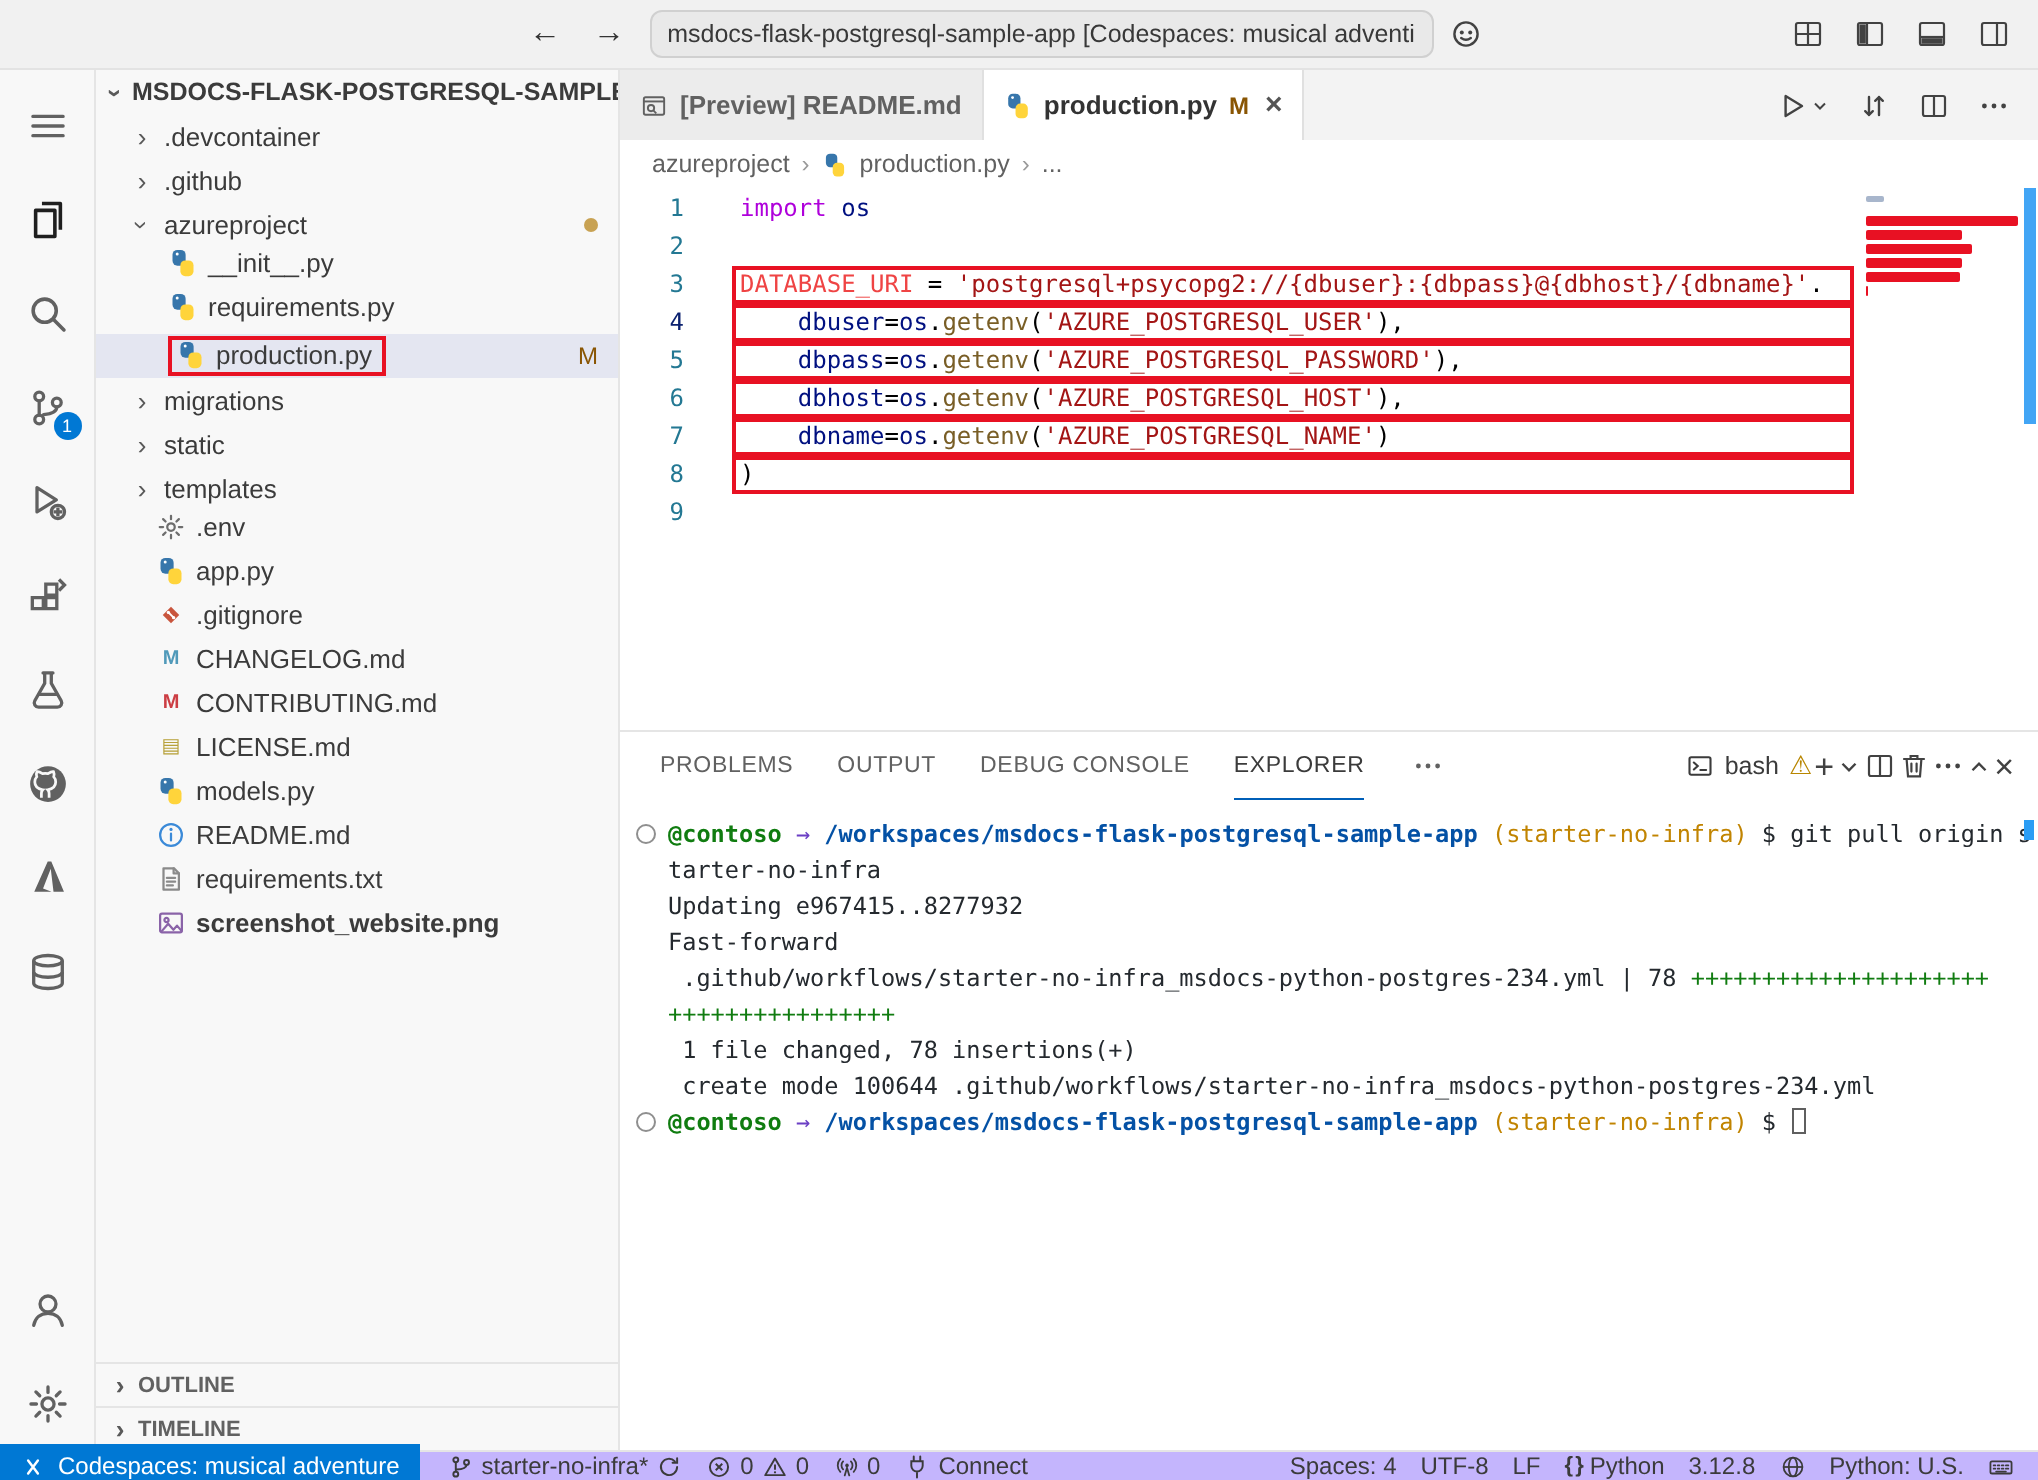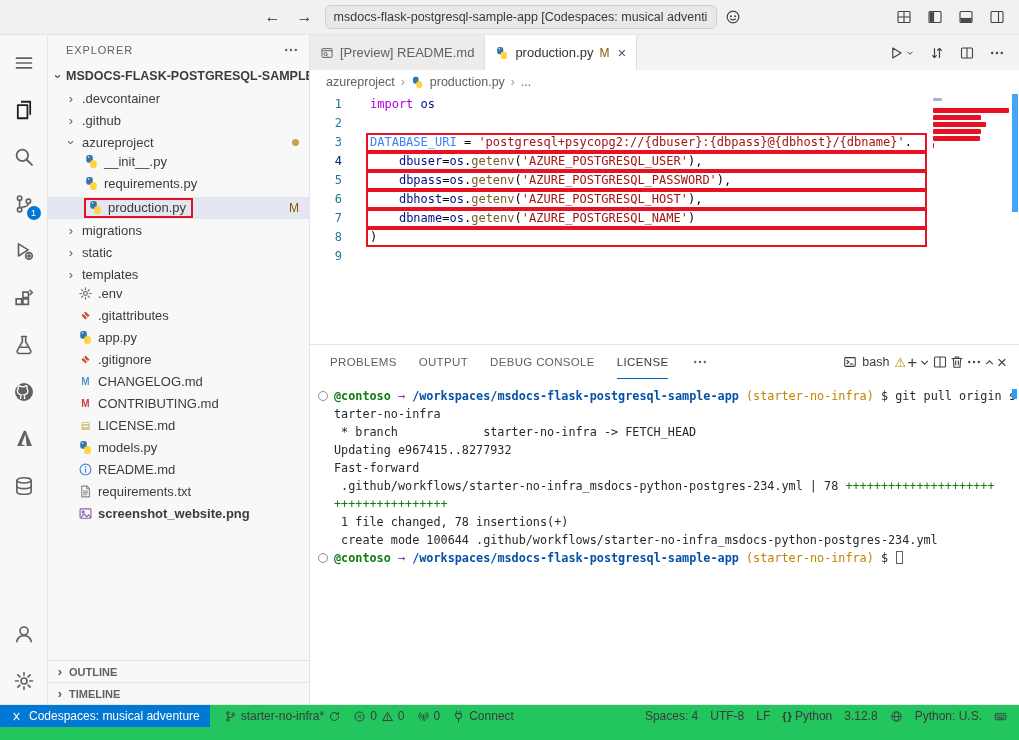--- a/index.html
+++ b/index.html
@@ -45,21 +45,21 @@
   .labwrap.annotated { border:2px solid #e81123; padding:0 5px 0 2px; }
   .file-ico { width:15px; height:15px; display:inline-flex; align-items:center; justify-content:center; font-size:10px; font-weight:700; flex-shrink:0; }
   .file-ico svg { width:15px; height:15px; }
   .badge-m { margin-left:auto; color:#895503; font-size:12px; }
   .mod-dot { margin-left:auto; width:7px; height:7px; border-radius:50%; background:#c8a253; }
   .sb-sections { margin-top:auto; flex-shrink:0; }
   .sec { height:22px; border-top:1px solid #e5e5e5; display:flex; align-items:center; gap:4px; padding-left:7px; font-weight:700; font-size:11px; color:#616161; cursor:pointer; }
 
   
   .editor-col { flex:1; display:flex; flex-direction:column; min-width:0; background:#fff; }
-  .tabbar { height:35px; background:#f3f3f3; display:flex; align-items:stretch; flex-shrink:0; }
+  .tabbar { height:35px; background:#f3f3f3; display:flex; align-items:stretch; flex-shrink:0;font-weight:bold; }
   .tab { display:flex; align-items:center; gap:6px; padding:0 10px; font-size:13px; background:#ececec; color:#616161; border-right:1px solid #e0e0e0; cursor:pointer; }
   .tab.active { background:#fff; color:#333; }
   .tab .mbadge { color:#895503; font-size:12px; }
   .tab .close { font-size:15px; color:#555; margin-left:2px; cursor:pointer; }
   .editor-actions { margin-left:auto; display:flex; align-items:center; gap:14px; padding-right:14px; color:#424242; }
   .run-split { display:inline-flex; align-items:center; gap:1px; }
   .mini-chev { width:10px; height:10px; display:inline-flex; }
   .mini-chev svg { width:10px; height:10px; }
 
   .breadcrumb { height:24px; display:flex; align-items:center; gap:6px; padding-left:16px; font-size:12.5px; color:#616161; background:#fff; flex-shrink:0; }
@@ -68,21 +68,21 @@
   .crumb-ico { width:13px; height:13px; display:inline-flex; }
   .crumb-ico svg { width:13px; height:13px; }
 
   .editor-body { flex:1; display:flex; position:relative; min-height:0; overflow:hidden; background:#fff; }
   .code { flex:1; padding-top:1px; min-width:0; }
   .code-line { display:flex; height:19px; line-height:19px; font-family:"DejaVu Sans Mono",monospace; font-size:12px; }
   .ln { width:48px; text-align:right; padding-right:16px; color:#237893; flex-shrink:0; }
   .ln.active { color:#0b216f; }
   .lc { white-space:pre; flex:1; margin-left:8px; padding-left:4px; position:relative; overflow:hidden; }
   .code-line.err .lc { box-shadow:inset 0 0 0 2px #e81123; }
-  .tk-k { color:#af00db; } .tk-v { color:#001080; } .tk-c { color:#3b82f6; }
+  .tk-k { color:#af00db; } .tk-v { color:#001080; } .tk-c { color:#ef4444; }
   .tk-s { color:#a31515; } .tk-f { color:#795e26; } .tk-p { color:#000; }
   .minimap { width:92px; flex-shrink:0; padding:4px 10px 0 4px; }
   .mm-row { margin:0 0 2px 2px; border-radius:1px; }
   .overview { position:absolute; right:1px; top:0; width:6px; height:118px; background:#42a5f5; }
 
   
   .panel { height:360px; border-top:1px solid #e5e5e5; display:flex; flex-direction:column; background:#fff; flex-shrink:0; }
   .panel-header { height:34px; display:flex; align-items:center; padding:0 12px 0 20px; flex-shrink:0; }
   .ptab { margin-right:22px; font-size:11.5px; letter-spacing:.03em; color:#616161; height:34px; display:flex; align-items:center; border-bottom:1px solid transparent; cursor:pointer; }
   .ptab.active { color:#3b3b3b; border-bottom-color:#005fb8; }
@@ -96,21 +96,21 @@
   .terminal { flex:1; position:relative; padding:8px 6px 0 24px; font-family:"DejaVu Sans Mono",monospace; font-size:11.8px; line-height:18px; color:#24292e; overflow:hidden; }
   .t-line { white-space:pre; height:18px; position:relative; }
   .t-line.deco::before { content:""; position:absolute; left:-16px; top:4px; width:8px; height:8px; border:1px solid #8f8f8f; border-radius:50%; }
   .tt-g { color:#107c10; font-weight:700; } .tt-a { color:#6b3fc4; }
   .tt-b { color:#0451a5; font-weight:700; } .tt-y { color:#c18401; }
   .tt-plus { color:#107c10; } .tt-p { color:#24292e; }
   .cursor { display:inline-block; width:7px; height:13px; border:1px solid #5f5f5f; vertical-align:-2px; margin-left:1px; }
   .t-mark { position:absolute; right:2px; top:10px; width:5px; height:10px; background:#2b9df4; }
 
   
-  .statusbar { height:36px; display:flex; align-items:flex-start; background:#22c55e; border-top:1px solid #e5e5e5; font-size:12px; color:#3b3b3b; flex-shrink:0; }
+  .statusbar { height:15px; display:flex; align-items:center; background:#c4b5fd; border-top:1px solid #e5e5e5; font-size:12px; color:#3b3b3b; flex-shrink:0; }
   .sb-remote { height:22px; background:#0078d4; color:#fff; display:flex; align-items:center; gap:6px; padding:0 10px; margin-right:8px; cursor:pointer; flex-shrink:0; }
   .sb-item { display:flex; align-items:center; gap:4px; padding:0 6px; height:22px; cursor:pointer; white-space:nowrap; }
   .sb-right { margin-left:auto; display:flex; align-items:center; padding-right:6px; }
   .braces { font-size:11px; font-weight:700; letter-spacing:-1px; }
 </style>
 </head>
 <body>
 
 <div class="window">
 
@@ -260,30 +260,20 @@
           <span class="icon i22">
             <svg viewBox="0 0 16 16" fill="none" stroke="currentColor" stroke-width="1.2" stroke-linecap="round">
               <circle cx="8" cy="8" r="2.2"></circle>
               <path d="M8 1.8v2M8 12.2v2M1.8 8h2M12.2 8h2M3.6 3.6L5 5M11 11l1.4 1.4M12.4 3.6L11 5M5 11l-1.4 1.4"></path>
             </svg>
           </span>
         </div>
     </div>
 
     <div class="sidebar">
-      <div class="sb-header">
-        <span>EXPLORER</span>
-        <span class="icon i16 more">
-            <svg viewBox="0 0 16 16" fill="currentColor">
-              <circle cx="3.2" cy="8" r="1.2"></circle>
-              <circle cx="8" cy="8" r="1.2"></circle>
-              <circle cx="12.8" cy="8" r="1.2"></circle>
-            </svg>
-          </span>
-      </div>
       <div class="root-row">
         <span class="twisty down">›</span>
         <span>MSDOCS-FLASK-POSTGRESQL-SAMPLE-...</span>
       </div>
       <div class="tree">
           <div class="tree-item" style="padding-left: 18px;">
             <span class="twisty">›</span>
             <span>.devcontainer</span>
           </div>
           <div class="tree-item" style="padding-left: 18px;">
@@ -346,33 +336,20 @@
           </div>
           <div class="tree-item" style="padding-left: 30px;">
             <span class="labwrap">
               <span class="file-ico" style="color: rgb(109, 109, 109);">
                 <svg viewBox="0 0 16 16" fill="none" stroke="currentColor" stroke-width="1.2" stroke-linecap="round" stroke-linejoin="round">
                   <circle cx="8" cy="8" r="2"></circle>
                   <path d="M8 2v1.8M8 12.2V14M2 8h1.8M12.2 8H14M3.8 3.8l1.3 1.3M10.9 10.9l1.3 1.3M12.2 3.8l-1.3 1.3M5.1 10.9l-1.3 1.3"></path>
                 </svg>
               </span>
               <span>.env</span>
-            </span>
-          </div>
-          <div class="tree-item" style="padding-left: 30px;">
-            <span class="labwrap">
-              <span class="file-ico">
-                <svg viewBox="0 0 16 16">
-                  <rect x="4.9" y="4.9" width="6.2" height="6.2" transform="rotate(45 8 8)" fill="#c9553d"></rect>
-                  <path d="M6.6 6.6l2.8 2.8" stroke="#fff" stroke-width="1"></path>
-                  <circle cx="6.6" cy="6.6" r=".9" fill="#fff"></circle>
-                  <circle cx="9.4" cy="9.4" r=".9" fill="#fff"></circle>
-                </svg>
-              </span>
-              <span>.gitattributes</span>
             </span>
           </div>
           <div class="tree-item" style="padding-left: 30px;">
             <span class="labwrap">
               <span class="file-ico">
                 <svg viewBox="0 0 16 16">
                   <rect x="2.4" y="1" width="7" height="8.4" rx="2.6" fill="#3776ab"></rect>
                   <rect x="6.6" y="6.6" width="7" height="8.4" rx="2.6" fill="#ffd43b"></rect>
                   <circle cx="4.9" cy="3.2" r=".8" fill="#fff"></circle>
                 </svg>
@@ -597,21 +574,21 @@
             </div>
           </div>
         <div class="overview"></div>
       </div>
 
       <div class="panel">
         <div class="panel-header">
           <span class="ptab">PROBLEMS</span>
           <span class="ptab">OUTPUT</span>
           <span class="ptab">DEBUG CONSOLE</span>
-          <span class="ptab active">LICENSE</span>
+          <span class="ptab active">EXPLORER</span>
           <span class="icon i16 p-more">
               <svg viewBox="0 0 16 16" fill="currentColor">
                 <circle cx="3.2" cy="8" r="1.2"></circle>
                 <circle cx="8" cy="8" r="1.2"></circle>
                 <circle cx="12.8" cy="8" r="1.2"></circle>
               </svg>
             </span>
           <div class="panel-actions">
             <span class="shell-item">
               <span class="icon i14">
@@ -652,21 +629,20 @@
                   <path d="M4 10l4-4 4 4"></path>
                 </svg>
               </span>
             <span class="close-glyph">×</span>
           </div>
         </div>
         <div class="terminal">
           <div>
               <div class="t-line deco"><span class="tt-g">@contoso</span><span class="tt-p"> </span><span class="tt-a">→</span><span class="tt-p"> </span><span class="tt-b">/workspaces/msdocs-flask-postgresql-sample-app</span><span class="tt-p"> </span><span class="tt-y">(starter-no-infra)</span><span class="tt-p"> $ git pull origin s</span></div>
               <div class="t-line"><span class="tt-p">tarter-no-infra</span></div>
-              <div class="t-line"><span class="tt-p"> * branch            starter-no-infra -&gt; FETCH_HEAD</span></div>
               <div class="t-line"><span class="tt-p">Updating e967415..8277932</span></div>
               <div class="t-line"><span class="tt-p">Fast-forward</span></div>
               <div class="t-line"><span class="tt-p"> .github/workflows/starter-no-infra_msdocs-python-postgres-234.yml | 78 </span><span class="tt-plus">+++++++++++++++++++++</span></div>
               <div class="t-line"><span class="tt-plus">++++++++++++++++</span></div>
               <div class="t-line"><span class="tt-p"> 1 file changed, 78 insertions(+)</span></div>
               <div class="t-line"><span class="tt-p"> create mode 100644 .github/workflows/starter-no-infra_msdocs-python-postgres-234.yml</span></div>
               <div class="t-line deco"><span class="tt-g">@contoso</span><span class="tt-p"> </span><span class="tt-a">→</span><span class="tt-p"> </span><span class="tt-b">/workspaces/msdocs-flask-postgresql-sample-app</span><span class="tt-p"> </span><span class="tt-y">(starter-no-infra)</span><span class="tt-p"> $ </span><span class="cursor"></span></div>
             </div>
           <div class="t-mark"></div>
         </div>

